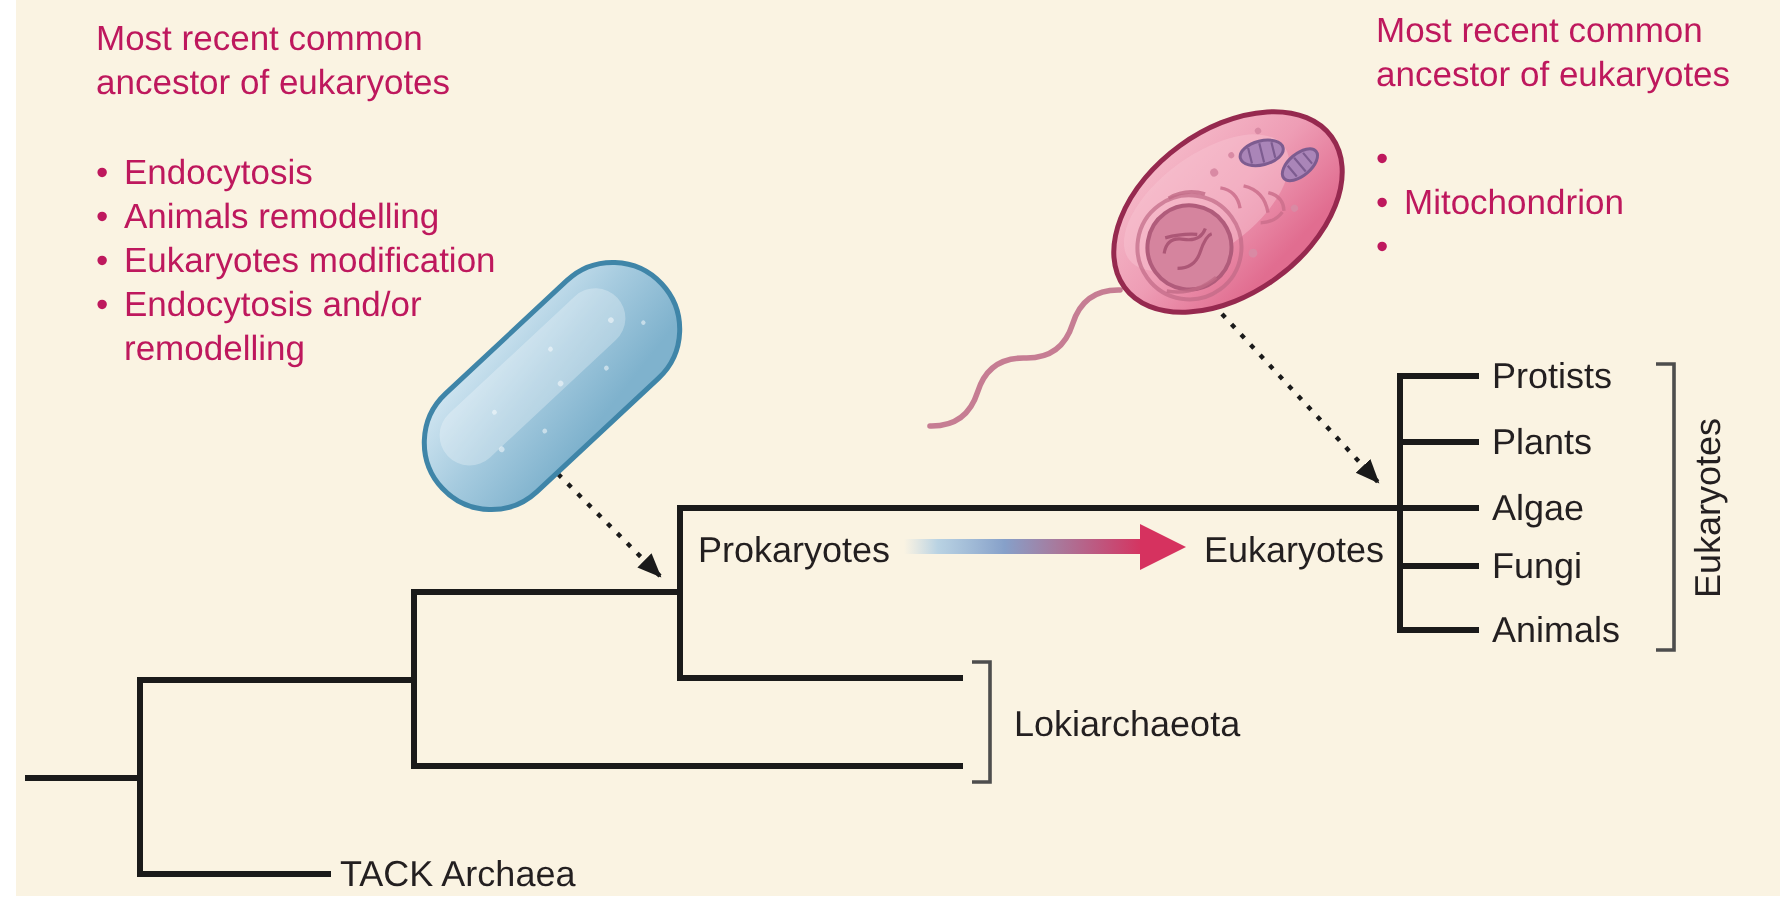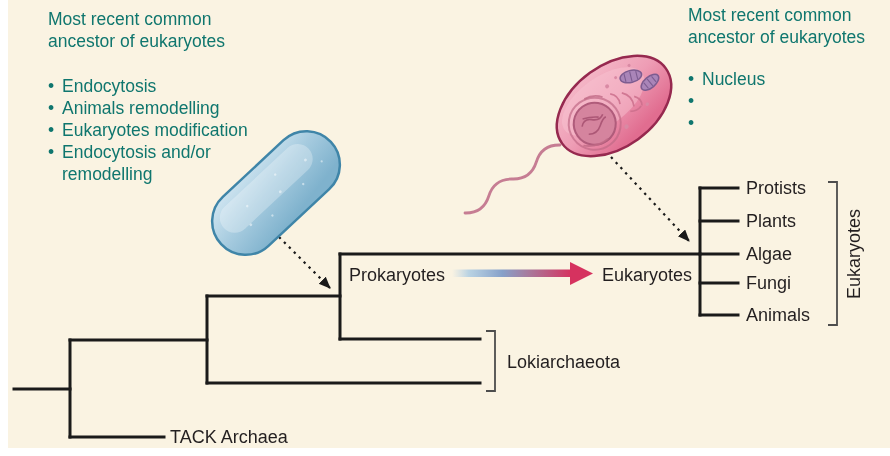--- a/index.html
+++ b/index.html
@@ -9,21 +9,21 @@
     background:#ffffff;
     font-family:"Liberation Sans", sans-serif;
     color:#231f20;
     overflow:hidden;
   }
   .panel{
     position:absolute;left:8px;top:0;width:882px;height:448px;
     background:#faf3e2;
   }
   .overlay{position:absolute;left:0;top:0;}
-  .anno{position:absolute;font-size:17.5px;line-height:22px;color:#0f766e;}
+  .anno{position:absolute;font-size:17.5px;line-height:22px;color:#be185d;}
   .anno .title-line{display:block;white-space:nowrap;}
   .anno-left{left:48px;top:8px;}
   .anno-right{left:688px;top:4px;}
   .bullets{margin-top:23px;}
   .anno-right .bullets{margin-top:20px;}
   .bullet-row{display:flex;align-items:flex-start;}
   .bullet-dot{width:14px;flex:0 0 14px;}
   .bullet-text{display:block;}
   .anno-left .bullet-text{width:190px;}
   .anno-right .bullet-text{width:150px;}
@@ -174,23 +174,23 @@
       </div>
     </div>
   </div>
 
   <div class="anno anno-right">
     <span class="title-line">Most recent common</span>
     <span class="title-line">ancestor of eukaryotes</span>
     <div class="bullets">
       <div class="bullet-row">
         <span class="bullet-dot">•</span>
-        <span class="bullet-text">Nucleus</span>
       </div>
       <div class="bullet-row">
         <span class="bullet-dot">•</span>
+        <span class="bullet-text">Mitochondrion</span>
       </div>
       <div class="bullet-row">
         <span class="bullet-dot">•</span>
       </div>
     </div>
   </div>
 </div>
 
 </body></html>

